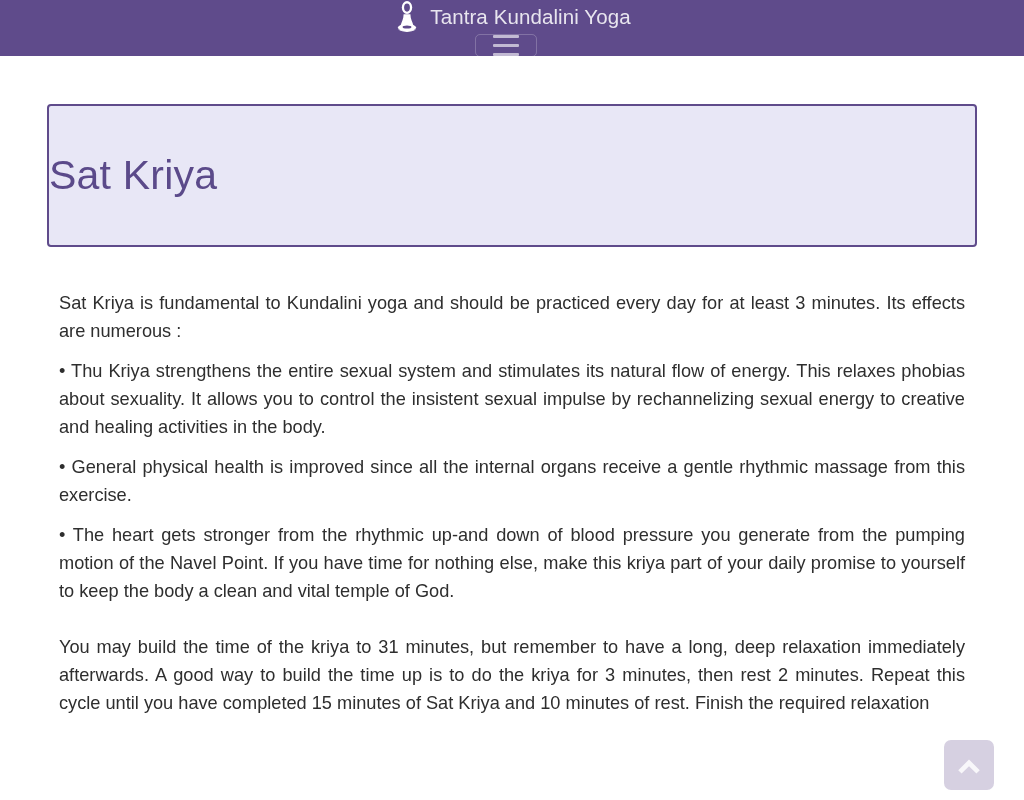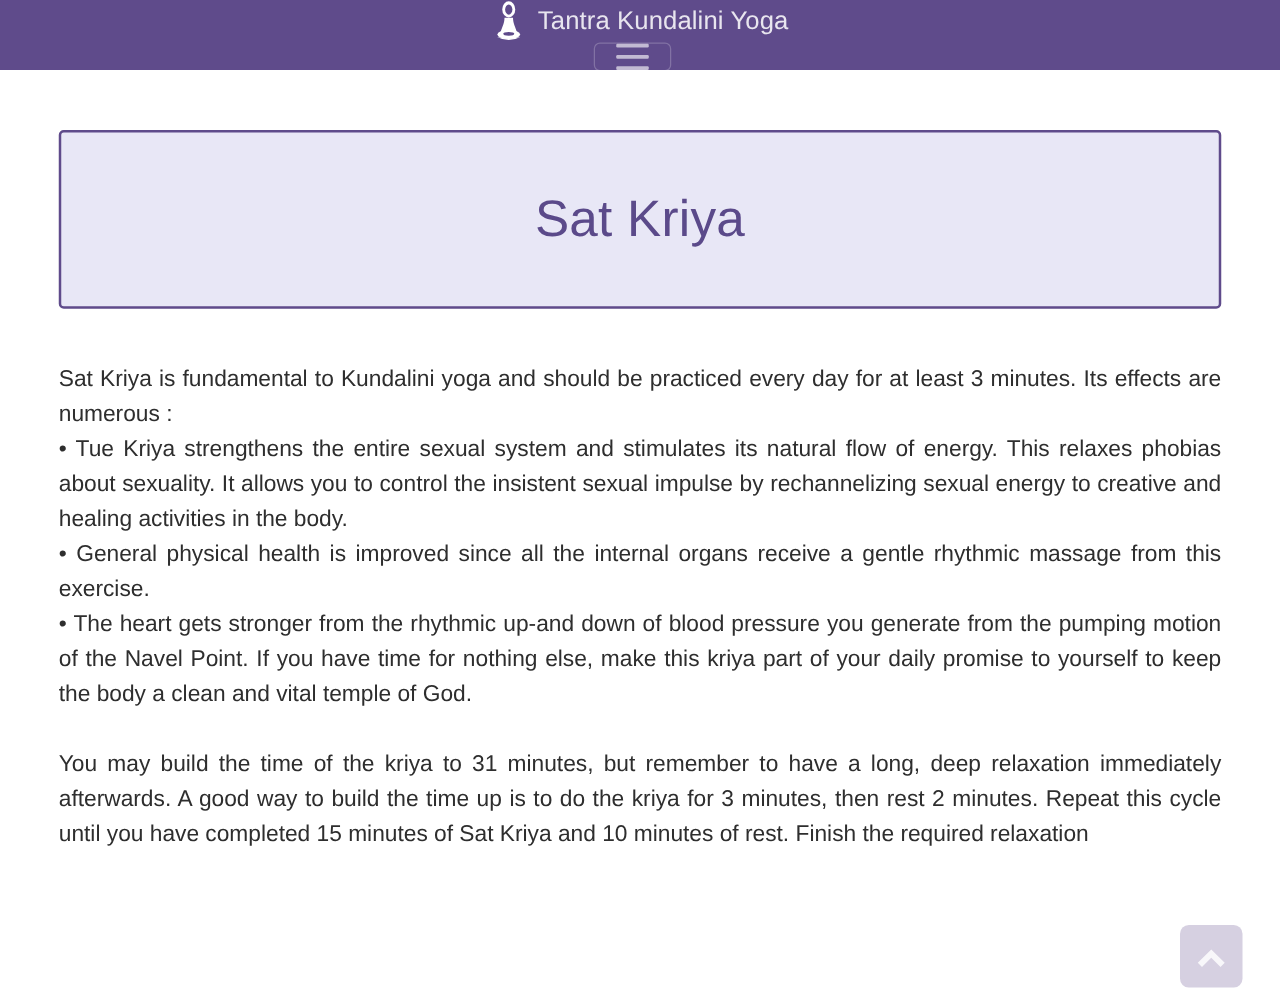--- a/index.html
+++ b/index.html
@@ -79,21 +79,20 @@
   }
 
   
   .title-card {
     border: 2px solid #5F4B8B;
     background: #E8E7F6;
     border-radius: 4px;
     height: 143px;
     display: flex;
     align-items: center;
-    justify-content: center;
     box-sizing: border-box;
   }
   .title-card h1 {
     margin: 0;
     font-size: 41px;
     font-weight: normal;
     color: #5B4A8A;
     letter-spacing: 0.2px;
     line-height: 1.1;
   }
@@ -101,21 +100,21 @@
   
   .article {
     margin-top: 42px;
     color: #2e2e2e;
     font-size: 18.2px;
     line-height: 28px;
     text-align: justify;
     text-justify: inter-word;
   }
   .article p {
-    margin: 0;
+    margin: 12px;
   }
   .article p.gap {
     margin-top: 28px;
   }
 
   
   .scroll-top {
     position: absolute;
     left: 944px;
     top: 740px;
@@ -163,21 +162,21 @@
 </div>
 
 <div class="container">
 
   <div class="title-card">
     <h1>Sat Kriya</h1>
   </div>
 
   <div class="article">
     <p>Sat Kriya is fundamental to Kundalini yoga and should be practiced every day for at least 3 minutes. Its effects are numerous :</p>
-    <p>• Tue Kriya strengthens the entire sexual system and stimulates its natural flow of energy. This relaxes phobias about sexuality. It allows you to control the insistent sexual impulse by rechannelizing sexual energy to creative and healing activities in the body.</p>
+    <p>• Thu Kriya strengthens the entire sexual system and stimulates its natural flow of energy. This relaxes phobias about sexuality. It allows you to control the insistent sexual impulse by rechannelizing sexual energy to creative and healing activities in the body.</p>
     <p>• General physical health is improved since all the internal organs receive a gentle rhythmic massage from this exercise.</p>
     <p>• The heart gets stronger from the rhythmic up-and down of blood pressure you generate from the pumping motion of the Navel Point. If you have time for nothing else, make this kriya part of your daily promise to yourself to keep the body a clean and vital temple of God.</p>
     <p class="gap">You may build the time of the kriya to 31 minutes, but remember to have a long, deep relaxation immediately afterwards. A good way to build the time up is to do the kriya for 3 minutes, then rest 2 minutes. Repeat this cycle until you have completed 15 minutes of Sat Kriya and 10 minutes of rest. Finish the required relaxation</p>
   </div>
 
 </div>
 
 <button class="scroll-top" type="button">
   <span>
     <svg viewBox="0 0 32 32" width="30" height="30" aria-hidden="true">

